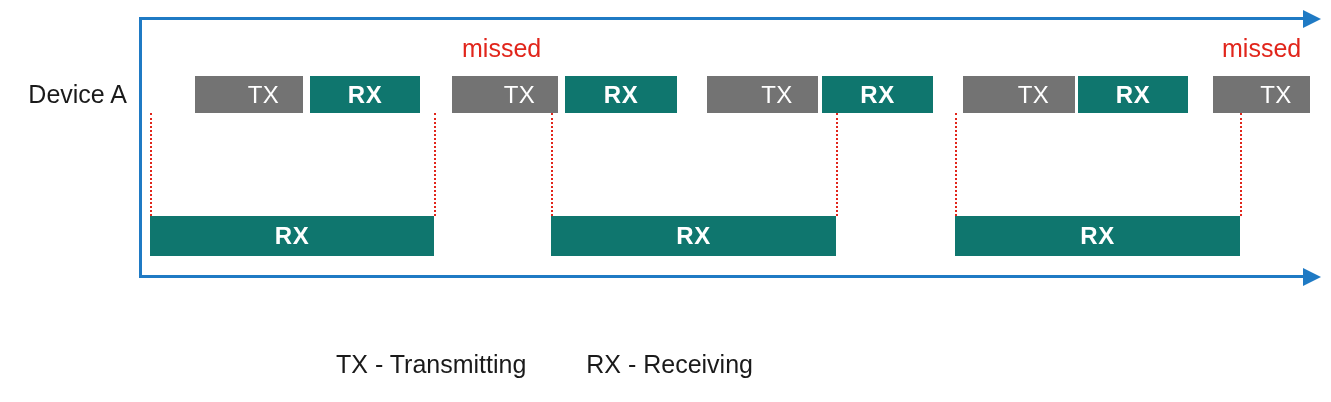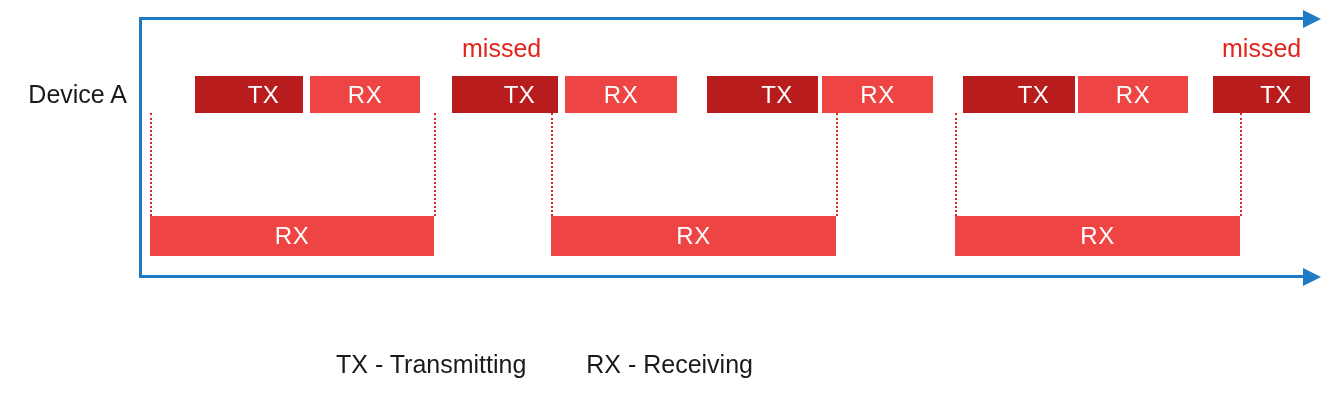--- a/index.html
+++ b/index.html
@@ -60,22 +60,22 @@
   .blk {
     position: absolute;
     display: flex;
     align-items: center;
     justify-content: center;
     color: #ffffff;
     font-size: 24px;
     letter-spacing: 0.5px;
     box-sizing: border-box;
   }
-  .blk-tx { background: #b91c1c; padding-left: 29px; }
-  .blk-rx { background: #ef4444; }
+  .blk-tx { background: #737373; padding-left: 29px; }
+  .blk-rx { background: #0f766e; font-weight: bold; }
 
   .row-a .blk { top: 76px; height: 37px; }
   .row-b .blk { top: 216px; height: 40px; }
 
   
   .guide {
     position: absolute;
     top: 113px;
     width: 0;
     height: 103px;

